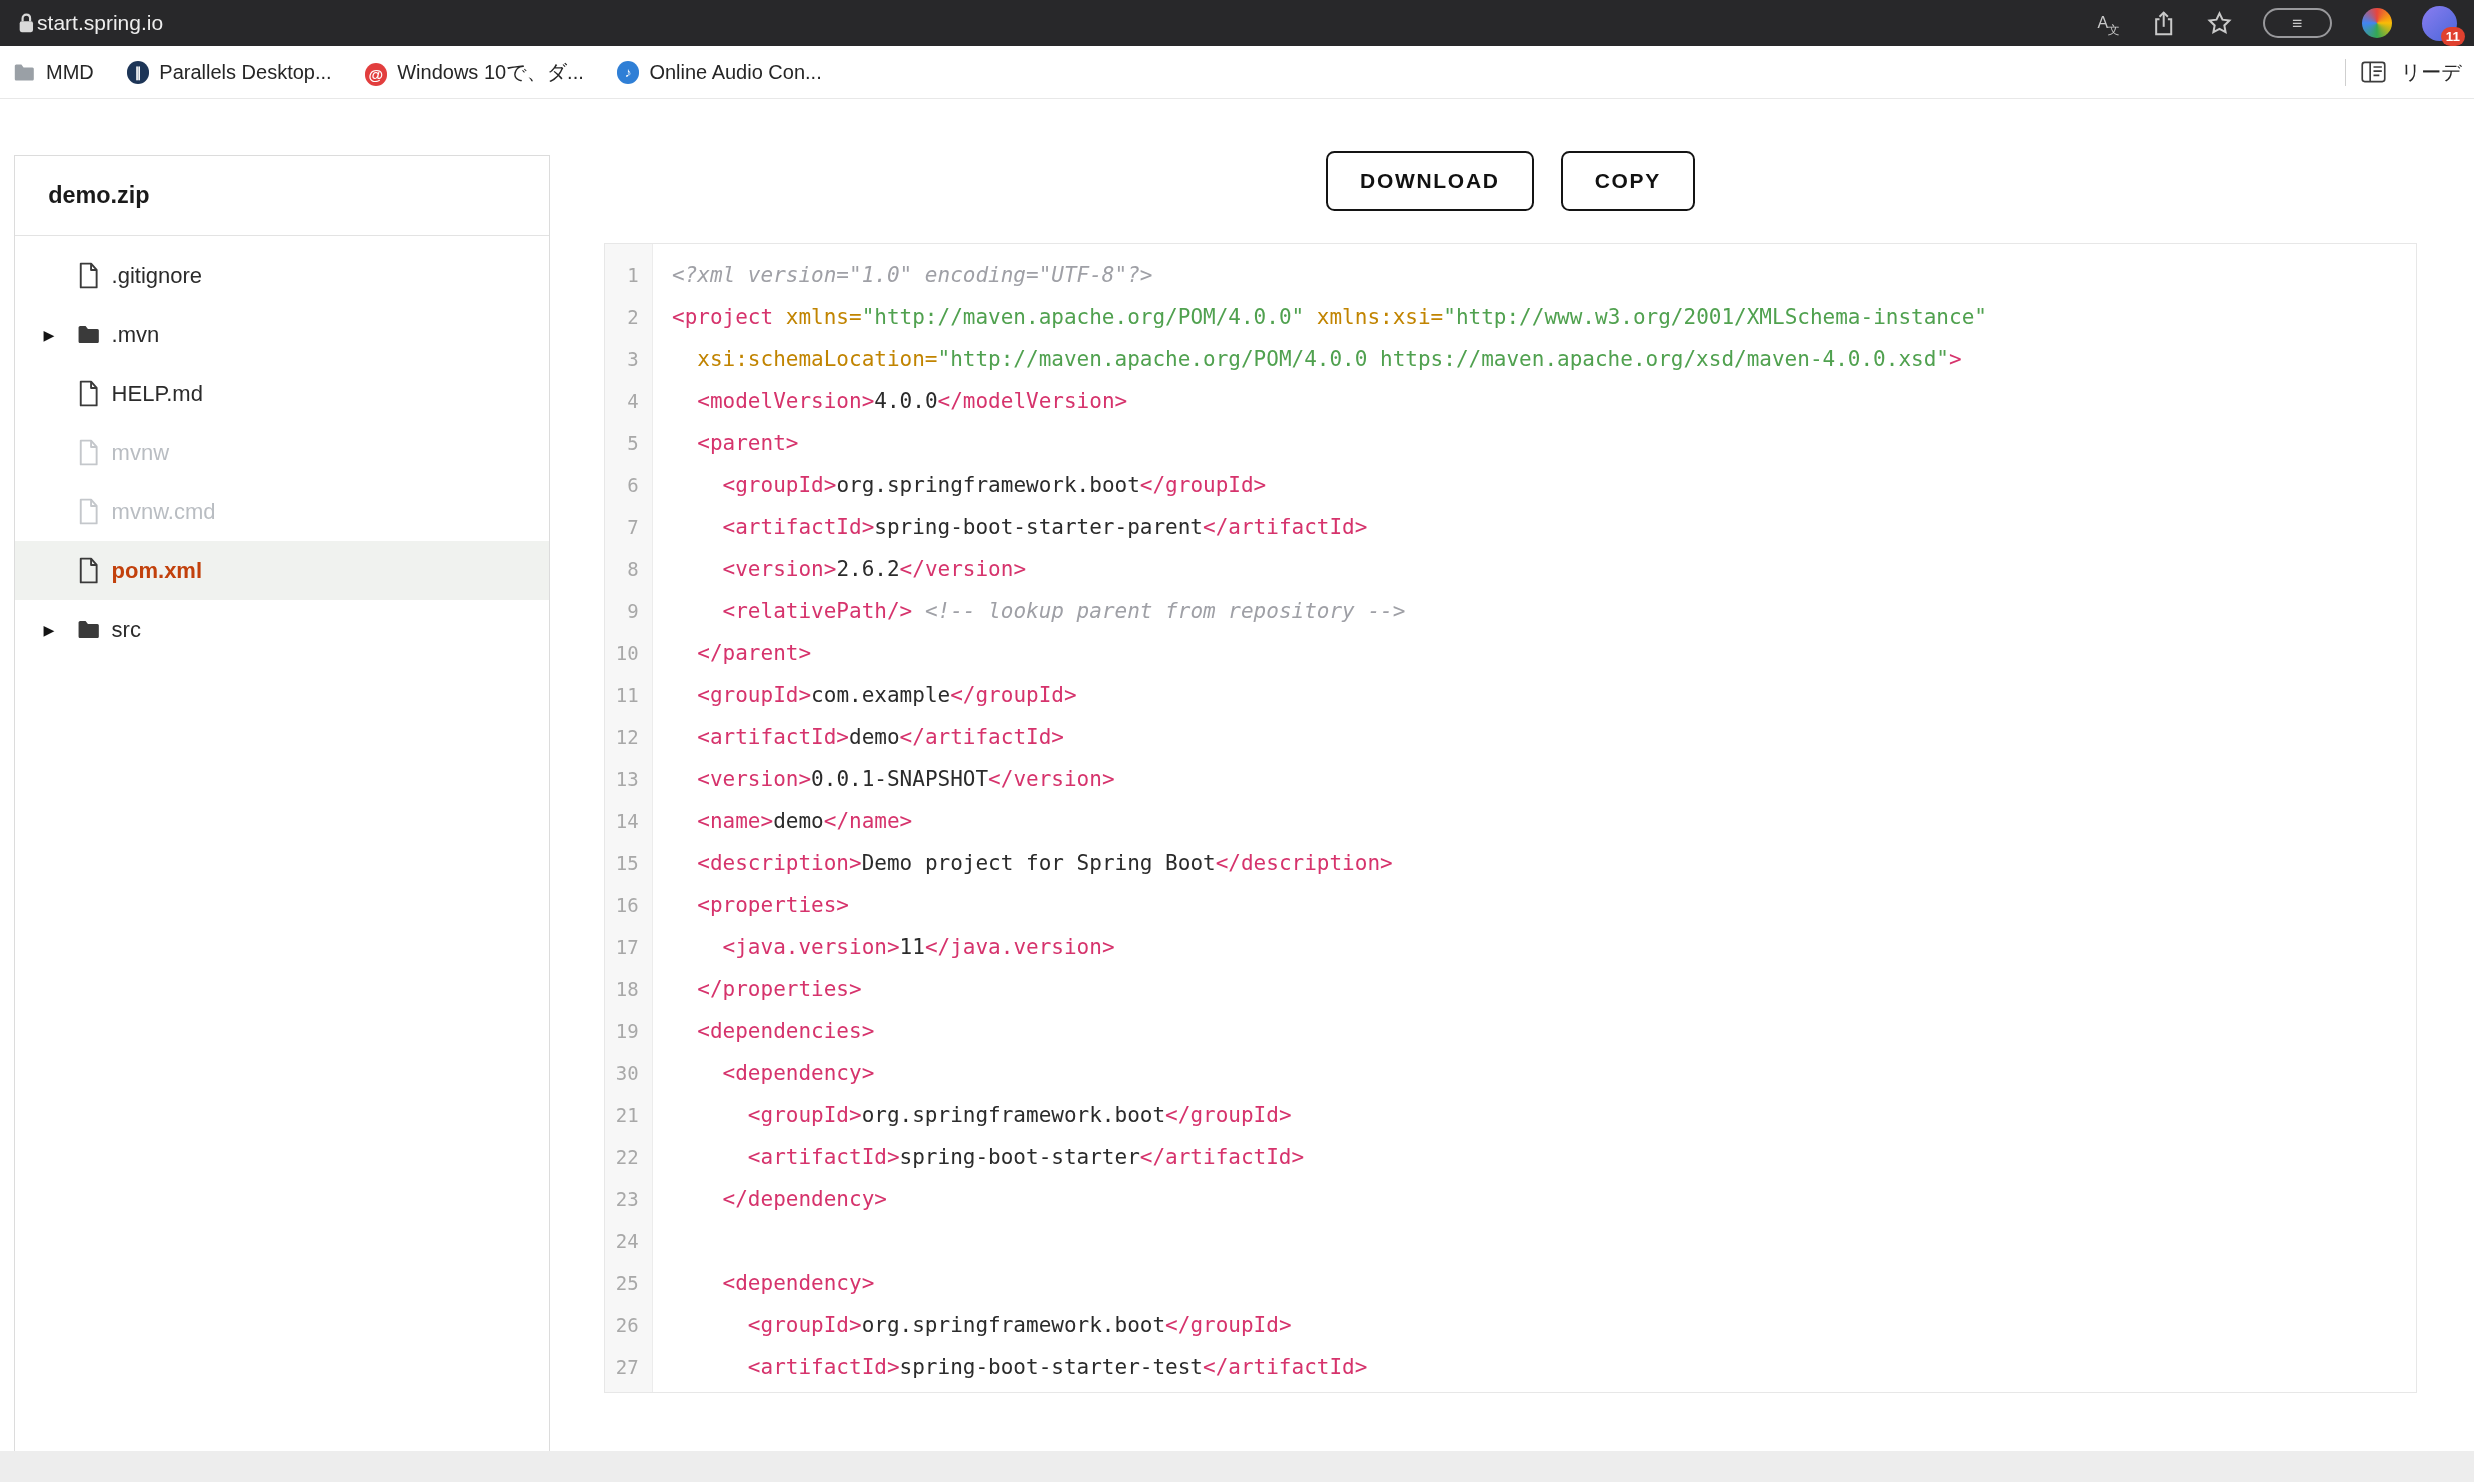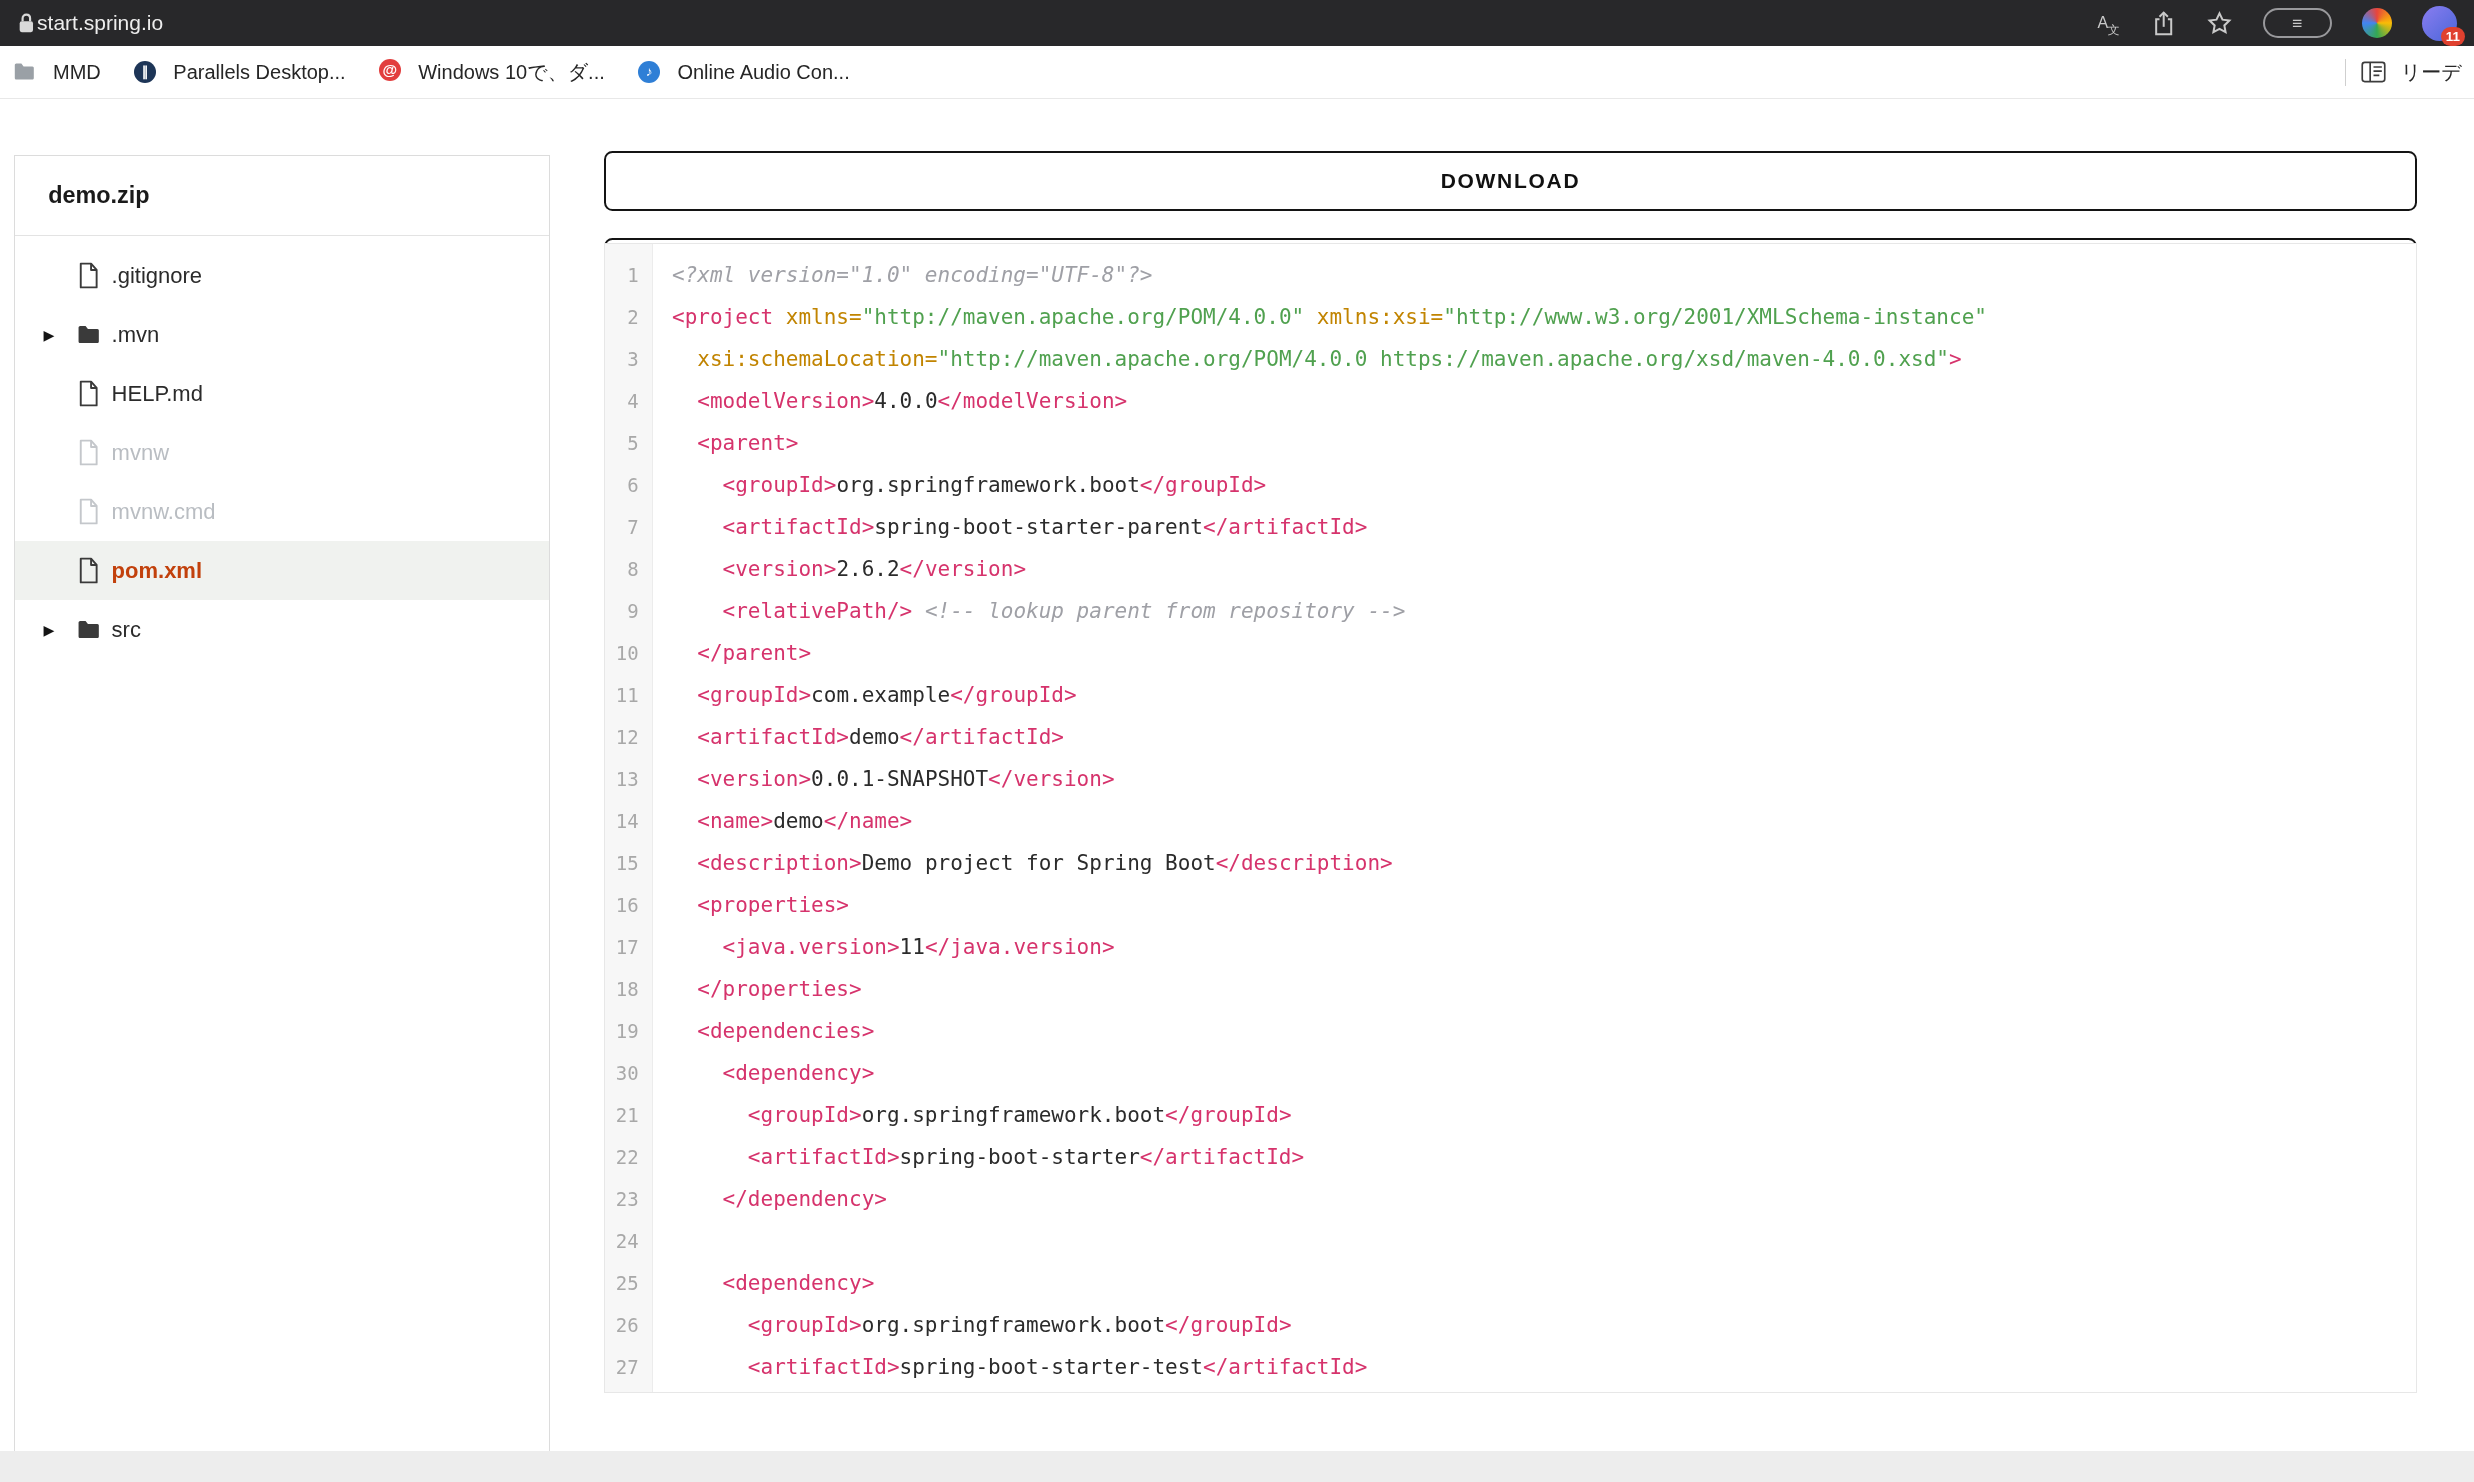--- a/index.html
+++ b/index.html
@@ -19,21 +19,21 @@
   .avatar{width:35px;height:35px;border-radius:50%;position:relative;
           background:linear-gradient(135deg,#8a7df0,#4a66d9);}
   .badge{position:absolute;bottom:-5px;right:-8.4px;background:#e0412f;color:#fff;font-size:13.4px;
          line-height:1;padding:2.5px 5px;border-radius:10px;font-weight:bold;}
 
   
   .bookmarks{position:absolute;top:46px;left:0;right:0;height:53px;background:#fff;
              border-bottom:0.8px solid #e8e8e8;display:flex;align-items:center;
              padding:0 13.4px;box-sizing:border-box;font-size:20px;color:#262626;}
   .bm-left{display:flex;align-items:center;gap:33px;}
-  .bm-item{display:flex;align-items:flex-start;gap:17px;white-space:nowrap;cursor:pointer;}
+  .bm-item{display:flex;align-items:flex-end;gap:10px;white-space:nowrap;cursor:pointer;}
   .favicon{width:22.6px;height:22.6px;border-radius:50%;display:flex;align-items:center;
            justify-content:center;color:#fff;font-size:13.4px;font-weight:bold;flex:none;}
   .fav-folder{background:transparent;color:#9aa0a6;}
   .fav-folder svg{width:22.6px;height:19px;}
   .fav-parallels{background:#1d3557;}
   .fav-at{background:#e23e3e;font-size:15px;}
   .fav-audio{background:#2f7fd6;}
   .bm-right{margin-left:auto;display:flex;align-items:center;gap:15px;}
   .bm-sep{width:0.8px;height:27px;background:#cfcfcf;}
   .bm-label{white-space:nowrap;}
@@ -52,21 +52,21 @@
   .tree-row .caret{width:33px;flex:none;font-size:14.2px;color:#141414;}
   .tree-row .ficon{width:35px;flex:none;display:flex;align-items:center;color:#3a3a3a;}
   .ficon svg{width:23.4px;height:27px;}
   .tree-row.disabled{color:#b9bdc2;}
   .tree-row.disabled .ficon{color:#c4c7cb;}
   .tree-row.selected{background:#f0f2ef;}
   .tree-row.selected .fname{color:#c2410c;font-weight:bold;}
 
   
   .actions{position:absolute;left:604px;width:1813px;top:52px;display:flex;
-           justify-content:center;gap:27px;flex-direction:column;}
+           justify-content:center;gap:27px;}
   .btn{height:60px;padding:0 32px;border:2.5px solid #141414;border-radius:8.4px;background:#fff;
        font-family:"Liberation Sans",sans-serif;font-size:21px;font-weight:bold;
        letter-spacing:1.7px;color:#111;cursor:pointer;}
 
   
   .code-panel{position:absolute;left:604px;top:144px;width:1813px;height:1150px;background:#fff;
               border:0.8px solid #e7e7e7;box-sizing:border-box;overflow:hidden;}
   .gutter-bg{position:absolute;left:0;top:0;bottom:0;width:47px;background:#f7f7f7;
              border-right:0.8px solid #ececec;}
   .code-scroll{position:relative;padding-top:10px;font-family:"DejaVu Sans Mono",monospace;

